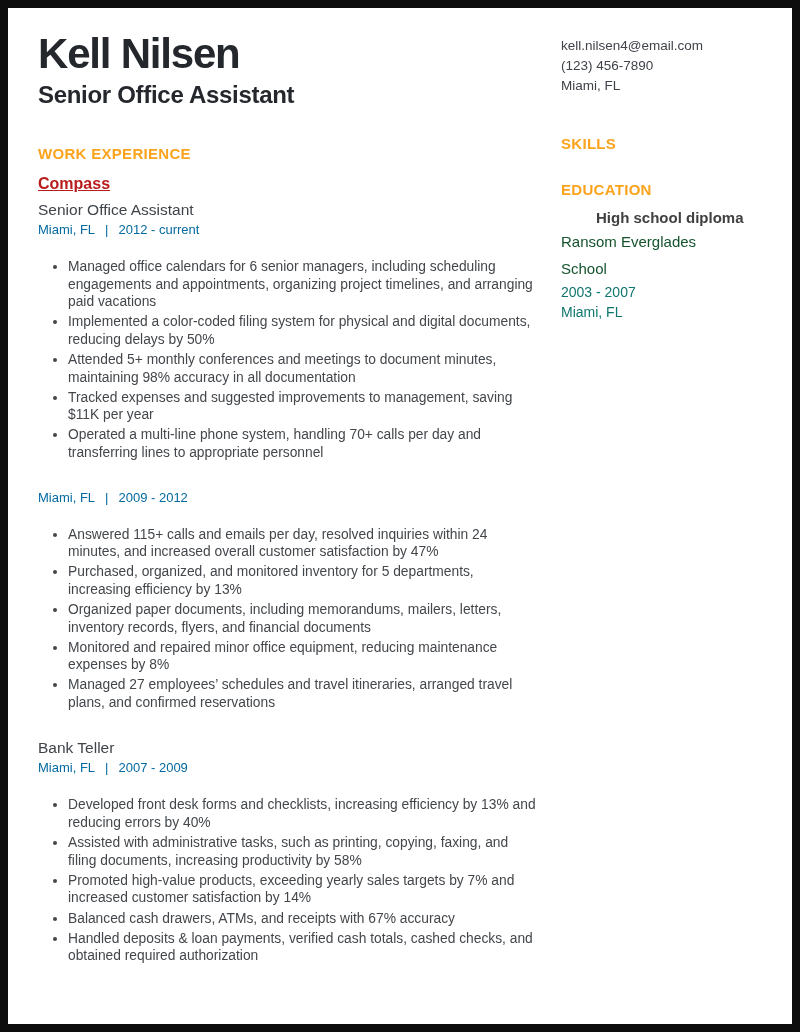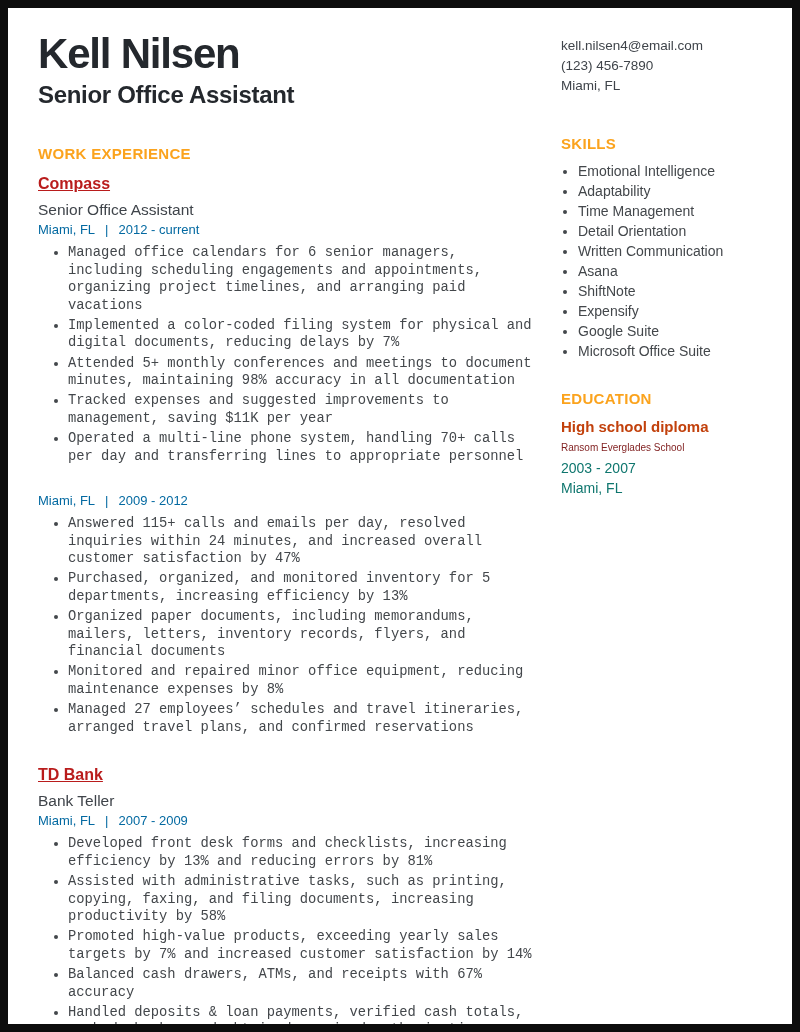--- a/index.html
+++ b/index.html
@@ -54,23 +54,22 @@
   .job-title {
     font-size:15.5px; line-height:21px;
     color:#3f444a;
   }
   .job-meta {
     font-size:13px; line-height:20px;
     color:#0369a1;
   }
   .job-meta .sep { margin:0 10px; }
   ul.bullets {
-    margin:4px 0 0 0; padding:0 0 0 30px;
+    margin:18px 0 0 0; padding:0 0 0 30px;
     list-style:disc;
-    font-family:Liberation Mono, monospace;
   }
   ul.bullets li {
     font-size:13.8px; line-height:17.6px;
     color:#43474b; margin-bottom:2.5px;
   }
   ul.bullets li::marker { color:#43474b; }
 
   
   .contact {
     margin-top:6px; margin-bottom:40px;
@@ -86,25 +85,25 @@
   }
   ul.skills li {
     font-size:14px; line-height:20px;
     color:#43474b;
   }
   ul.skills li::marker { color:#43474b; }
 
   .education { margin-top:30px; }
   .edu-degree {
     font-size:15px; line-height:21px;
-    font-weight:bold; color:#c2410c;
+    font-weight:bold; color:#404040;margin-left:35px;
   }
   .edu-school {
-    font-size:10px; line-height:21px;
-    color:#7f1d1d; max-width:165px;
+    font-size:15px; line-height:27px;
+    color:#14532d; max-width:165px;
   }
   .edu-dates, .edu-location {
     font-size:14px; line-height:20px;
     color:#0f766e;
   }
 </style>
 </head>
 <body>
 
 <div class="page">
@@ -120,79 +119,66 @@
         <h4 class="section-label">WORK EXPERIENCE</h4>
         <div>
   <section class="job">
     <h3 class="company">Compass</h3>
     <div class="job-title">Senior Office Assistant</div>
     <div class="job-meta">
       <span>Miami, FL</span><span class="sep">|</span><span>2012 - current</span>
     </div>
     <ul class="bullets">
                 <li>Managed office calendars for 6 senior managers, including scheduling engagements and appointments, organizing project timelines, and arranging paid vacations</li>
-                <li>Implemented a color-coded filing system for physical and digital documents, reducing delays by 7%</li>
+                <li>Implemented a color-coded filing system for physical and digital documents, reducing delays by 50%</li>
                 <li>Attended 5+ monthly conferences and meetings to document minutes, maintaining 98% accuracy in all documentation</li>
                 <li>Tracked expenses and suggested improvements to management, saving $11K per year</li>
                 <li>Operated a multi-line phone system, handling 70+ calls per day and transferring lines to appropriate personnel</li>
               </ul>
   </section>
 
   <section class="job">
     <div class="job-meta">
       <span>Miami, FL</span><span class="sep">|</span><span>2009 - 2012</span>
     </div>
     <ul class="bullets">
                 <li>Answered 115+ calls and emails per day, resolved inquiries within 24 minutes, and increased overall customer satisfaction by 47%</li>
                 <li>Purchased, organized, and monitored inventory for 5 departments, increasing efficiency by 13%</li>
                 <li>Organized paper documents, including memorandums, mailers, letters, inventory records, flyers, and financial documents</li>
                 <li>Monitored and repaired minor office equipment, reducing maintenance expenses by 8%</li>
                 <li>Managed 27 employees’ schedules and travel itineraries, arranged travel plans, and confirmed reservations</li>
               </ul>
   </section>
 
   <section class="job">
-    <h3 class="company">TD Bank</h3>
     <div class="job-title">Bank Teller</div>
     <div class="job-meta">
       <span>Miami, FL</span><span class="sep">|</span><span>2007 - 2009</span>
     </div>
     <ul class="bullets">
-                <li>Developed front desk forms and checklists, increasing efficiency by 13% and reducing errors by 81%</li>
+                <li>Developed front desk forms and checklists, increasing efficiency by 13% and reducing errors by 40%</li>
                 <li>Assisted with administrative tasks, such as printing, copying, faxing, and filing documents, increasing productivity by 58%</li>
                 <li>Promoted high-value products, exceeding yearly sales targets by 7% and increased customer satisfaction by 14%</li>
                 <li>Balanced cash drawers, ATMs, and receipts with 67% accuracy</li>
                 <li>Handled deposits &amp; loan payments, verified cash totals, cashed checks, and obtained required authorization</li>
               </ul>
   </section>
 </div>
       </section>
     </div>
 
     <div class="col-right">
       <div class="contact">
         <div>kell.nilsen4@email.com</div>
         <div>(123) 456-7890</div>
         <div>Miami, FL</div>
       </div>
 
       <section>
         <h4 class="section-label">SKILLS</h4>
-        <ul class="skills">
-            <li>Emotional Intelligence</li>
-            <li>Adaptability</li>
-            <li>Time Management</li>
-            <li>Detail Orientation</li>
-            <li>Written Communication</li>
-            <li>Asana</li>
-            <li>ShiftNote</li>
-            <li>Expensify</li>
-            <li>Google Suite</li>
-            <li>Microsoft Office Suite</li>
-          </ul>
       </section>
 
       <section class="education">
         <h4 class="section-label">EDUCATION</h4>
         <div class="edu-degree">High school diploma</div>
         <div class="edu-school">Ransom Everglades School</div>
         <div class="edu-dates">2003 - 2007</div>
         <div class="edu-location">Miami, FL</div>
       </section>
     </div>

